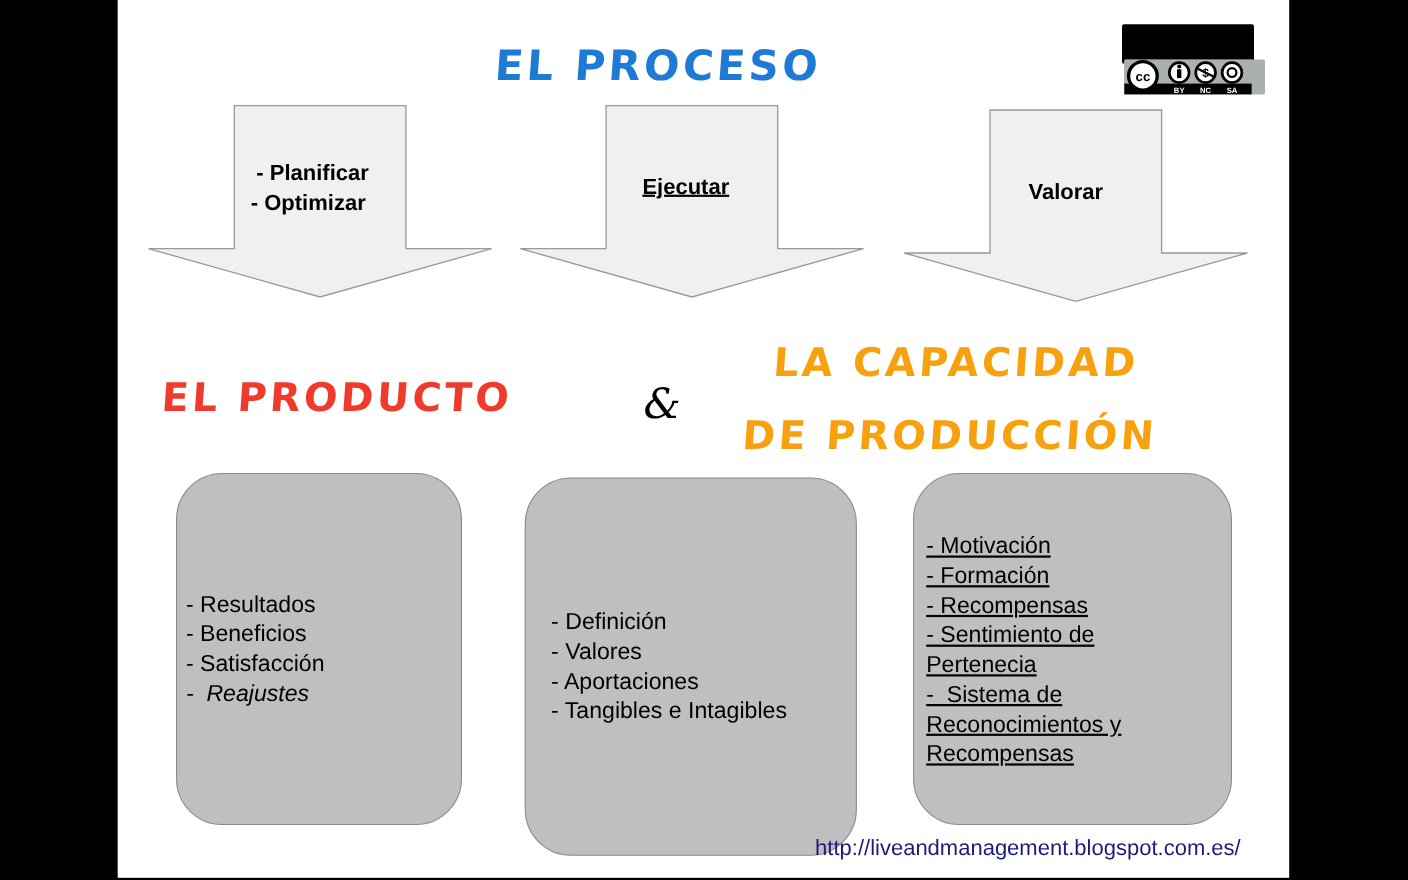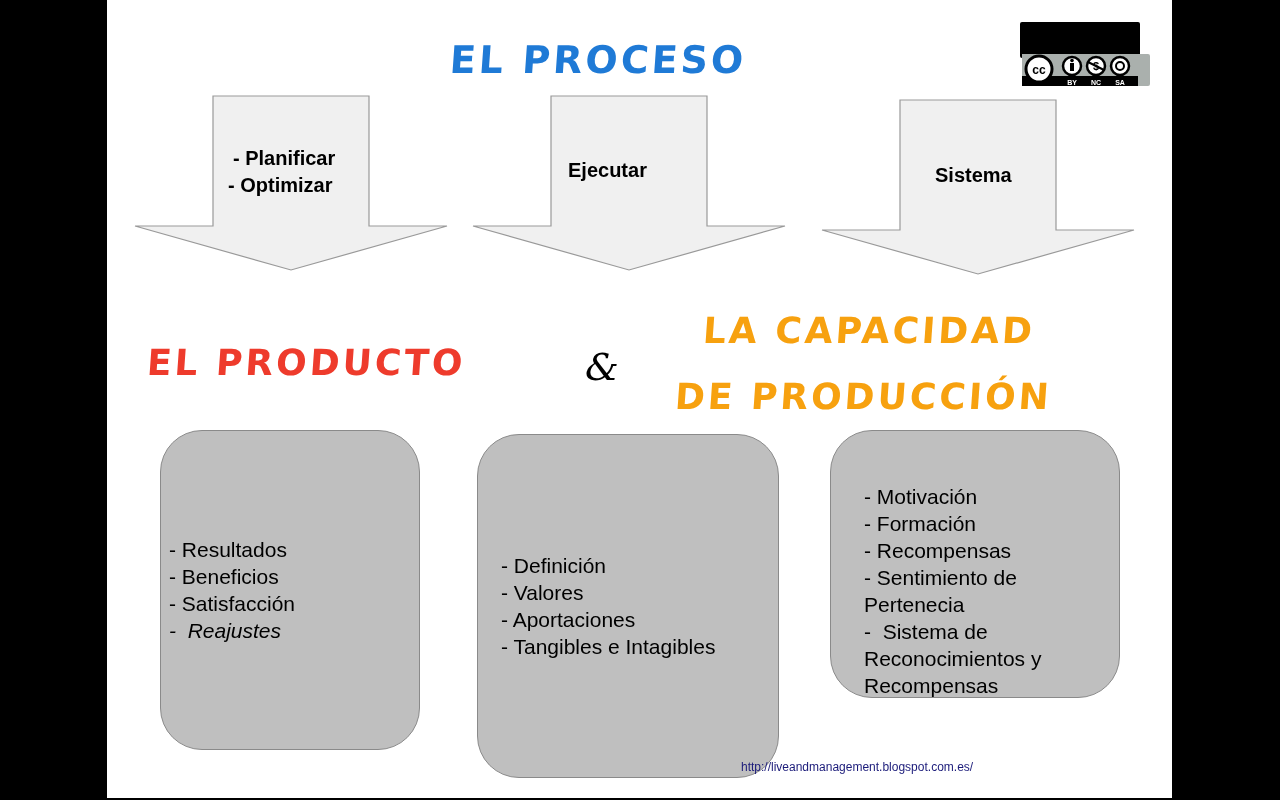--- a/index.html
+++ b/index.html
@@ -13,22 +13,22 @@
   .arrow { position:absolute; }
   .arrow-label { position:absolute; font-weight:bold; font-size:20px; color:#000; text-align:left; line-height:27px; }
   #producto { left:40px; top:342px; font-size:36px; color:#ee3b2c; }
   #amp { left:478px; top:345px; font-size:38px; color:#000; font-family:"DejaVu Serif", serif; font-style:italic; font-weight:normal; }
   #capacidad1 { left:596px; top:310px; font-size:36px; color:#f7a10f; }
   #capacidad2 { left:568px; top:376px; font-size:36px; color:#f7a10f; }
   .card { position:absolute; background:#bfbfbf; border:1px solid #8a8a8a; border-radius:42px; box-sizing:border-box; display:flex; align-items:center; }
   .card ul { list-style:none; margin:0; padding:0; font-size:21px; line-height:27px; color:#000; }
   #card1 { left:53px; top:430px; width:260px; height:320px; padding-left:8px; }
   #card2 { left:370px; top:434px; width:302px; height:344px; padding-left:23px; }
-  #card3 { left:723px; top:430px; width:290px; height:268px; padding-left:33px; align-items:flex-start; padding-top:52px; }
-  #url { left:634px; top:760px; font-size:12px; color:#1b1b7a; }
+  #card3 { left:723px; top:430px; width:290px; height:320px; padding-left:11px; align-items:flex-start; padding-top:52px;text-decoration:underline; }
+  #url { left:634px; top:760px; font-size:20px; color:#1b1b7a; }
 </style>
 </head>
 <body>
 
 <div id="slide">
 
   <div id="title" class="abs hand">EL PROCESO</div>
 
   <div id="cc" class="abs">
     <div class="ccbox">
@@ -59,28 +59,28 @@
     <div class="arrow-label" style="left:94px; top:50px;">
       <div style="padding-left:5px;">- Planificar</div>
       <div>- Optimizar</div>
     </div>
   </div>
 
   <div class="arrow" style="left:365px; top:95px; width:314px; height:178px;">
     <svg width="314" height="178" viewBox="0 0 314 178">
       <polygon points="79,1 235,1 235,131 313,131 157,175 1,131 79,131" fill="#f0f0f0" stroke="#999" stroke-width="1.2"></polygon>
     </svg>
-    <div class="arrow-label" style="left:96px; top:62px;">Ejecutar</div>
+    <div class="arrow-label" style="left:112px; top:62px;text-decoration:underline;">Ejecutar</div>
   </div>
 
   <div class="arrow" style="left:714px; top:99px; width:314px; height:178px;">
     <svg width="314" height="178" viewBox="0 0 314 178">
       <polygon points="79,1 235,1 235,131 313,131 157,175 1,131 79,131" fill="#f0f0f0" stroke="#999" stroke-width="1.2"></polygon>
     </svg>
-    <div class="arrow-label" style="left:114px; top:63px;">Sistema</div>
+    <div class="arrow-label" style="left:114px; top:63px;">Valorar</div>
   </div>
 
   <div id="producto" class="abs hand">EL PRODUCTO</div>
   <div id="amp" class="abs">&amp;</div>
   <div id="capacidad1" class="abs hand">LA CAPACIDAD</div>
   <div id="capacidad2" class="abs hand">DE PRODUCCIÓN</div>
 
   <div id="card1" class="card">
     <ul>
       <li>- Resultados</li>

